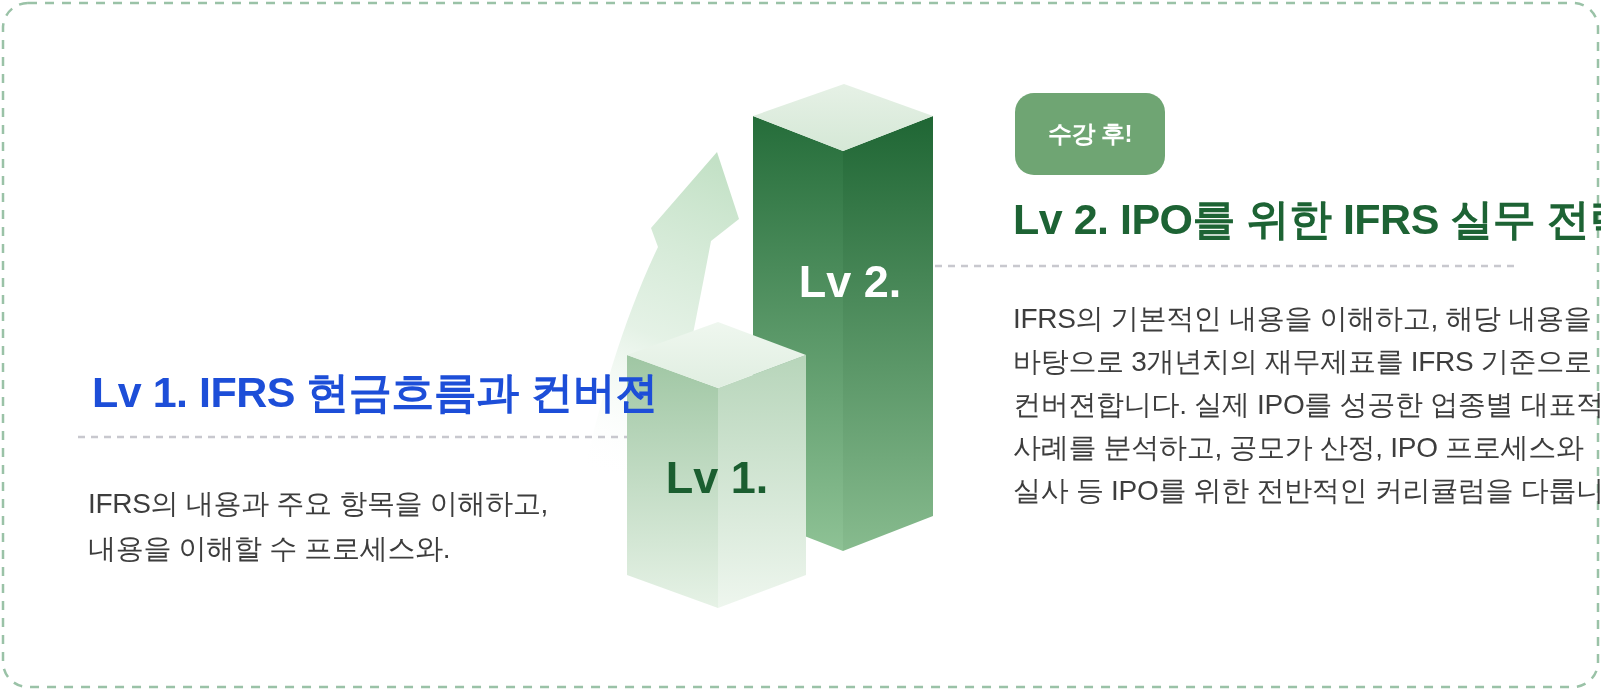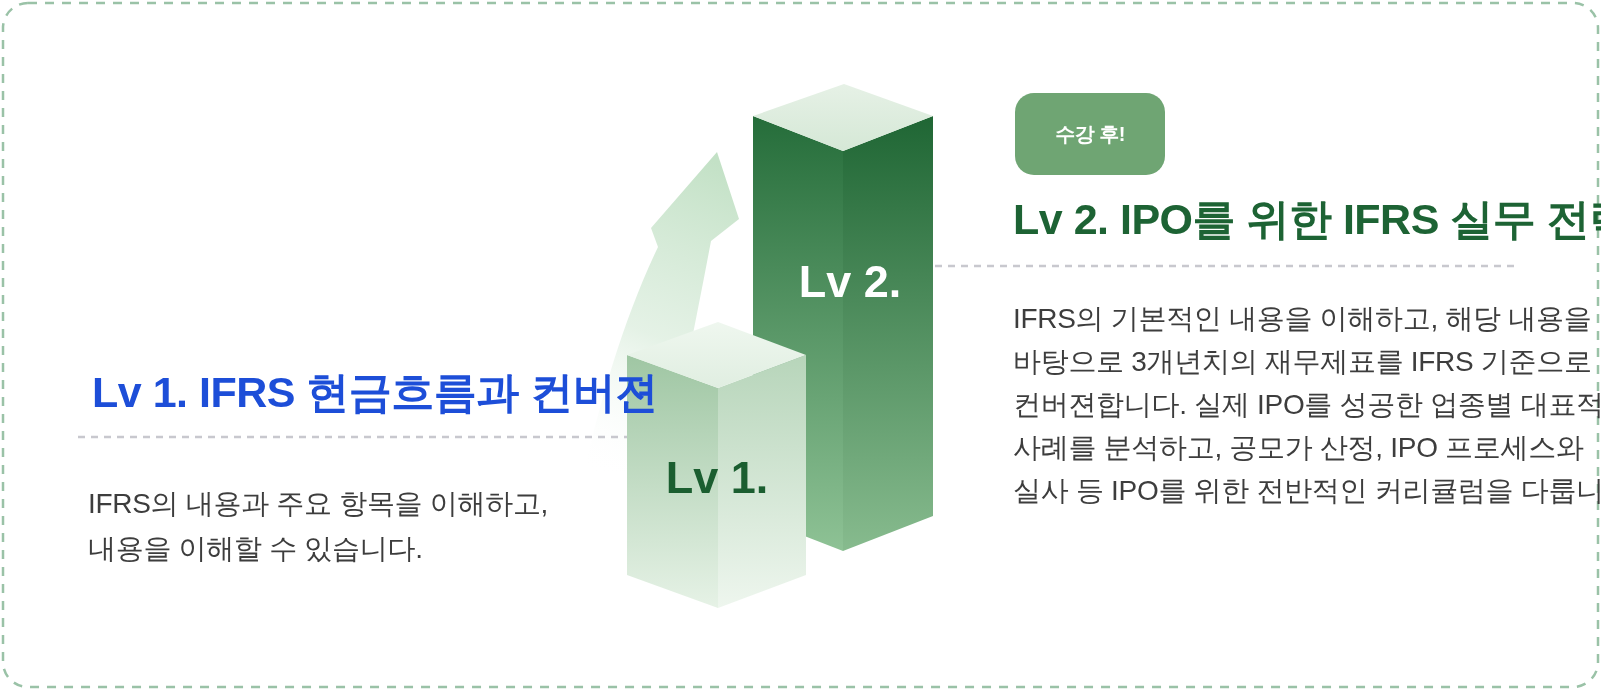--- a/index.html
+++ b/index.html
@@ -7,21 +7,21 @@
   .card{position:relative;width:1601px;height:690px;background:#ffffff;overflow:hidden;}
   svg.bg{position:absolute;left:0;top:0;width:1601px;height:690px;}
 
   .lv1-title{position:absolute;left:88px;top:363px;margin:4px;font-size:43px;line-height:50px;
              font-weight:700;color:#1d4ed8;letter-spacing:-0.5px;white-space:nowrap;}
   .lv1-desc{position:absolute;left:88px;top:459px;font-size:28px;line-height:45px;
             color:#3d3d3d;letter-spacing:-0.3px;margin-top:22px;}
   .lv1-desc div{white-space:nowrap;}
 
   .badge{position:absolute;left:1015px;top:93px;width:150px;height:82px;border-radius:19px;
-         background:#6fa573;color:#ffffff;font-size:20px;font-weight:700;
+         background:#6fa573;color:#ffffff;font-size:24px;font-weight:700;
          display:flex;align-items:center;justify-content:center;letter-spacing:-0.5px;}
   .lv2-title{position:absolute;left:1013px;top:194px;margin:0;font-size:43px;line-height:50px;
              font-weight:700;color:#1d6334;letter-spacing:-0.5px;white-space:nowrap;}
   .lv2-desc{position:absolute;left:1013px;top:297px;font-size:28px;line-height:43px;
             color:#3d3d3d;letter-spacing:-0.3px;}
   .lv2-desc div{white-space:nowrap;}
 
   .bar-label{font-family:"Liberation Sans","DejaVu Sans",sans-serif;font-weight:700;font-size:45px;}
 </style>
 </head>
@@ -89,21 +89,21 @@
       <polygon points="718,388 806,355 806,575 718,608" fill="url(#gradL1Right)"></polygon>
       <polygon points="627,355 718,322 806,355 718,388" fill="url(#gradL1Top)"></polygon>
       <text class="bar-label" x="717" y="493" text-anchor="middle" fill="#1b5e30">Lv 1.</text>
     </g>
   </svg>
 
   <section>
     <h2 class="lv1-title">Lv 1. IFRS 현금흐름과 컨버젼</h2>
     <div class="lv1-desc">
       <div>IFRS의 내용과 주요 항목을 이해하고,</div>
-      <div>내용을 이해할 수 있습니다.</div>
+      <div>내용을 이해할 수 프로세스와.</div>
     </div>
   </section>
 
   <section>
     <div class="badge">수강 후!</div>
     <h2 class="lv2-title">Lv 2. IPO를 위한 IFRS 실무 전략</h2>
     <div class="lv2-desc">
       <div>IFRS의 기본적인 내용을 이해하고, 해당 내용을</div>
       <div>바탕으로 3개년치의 재무제표를 IFRS 기준으로</div>
       <div>컨버젼합니다. 실제 IPO를 성공한 업종별 대표적인</div>

